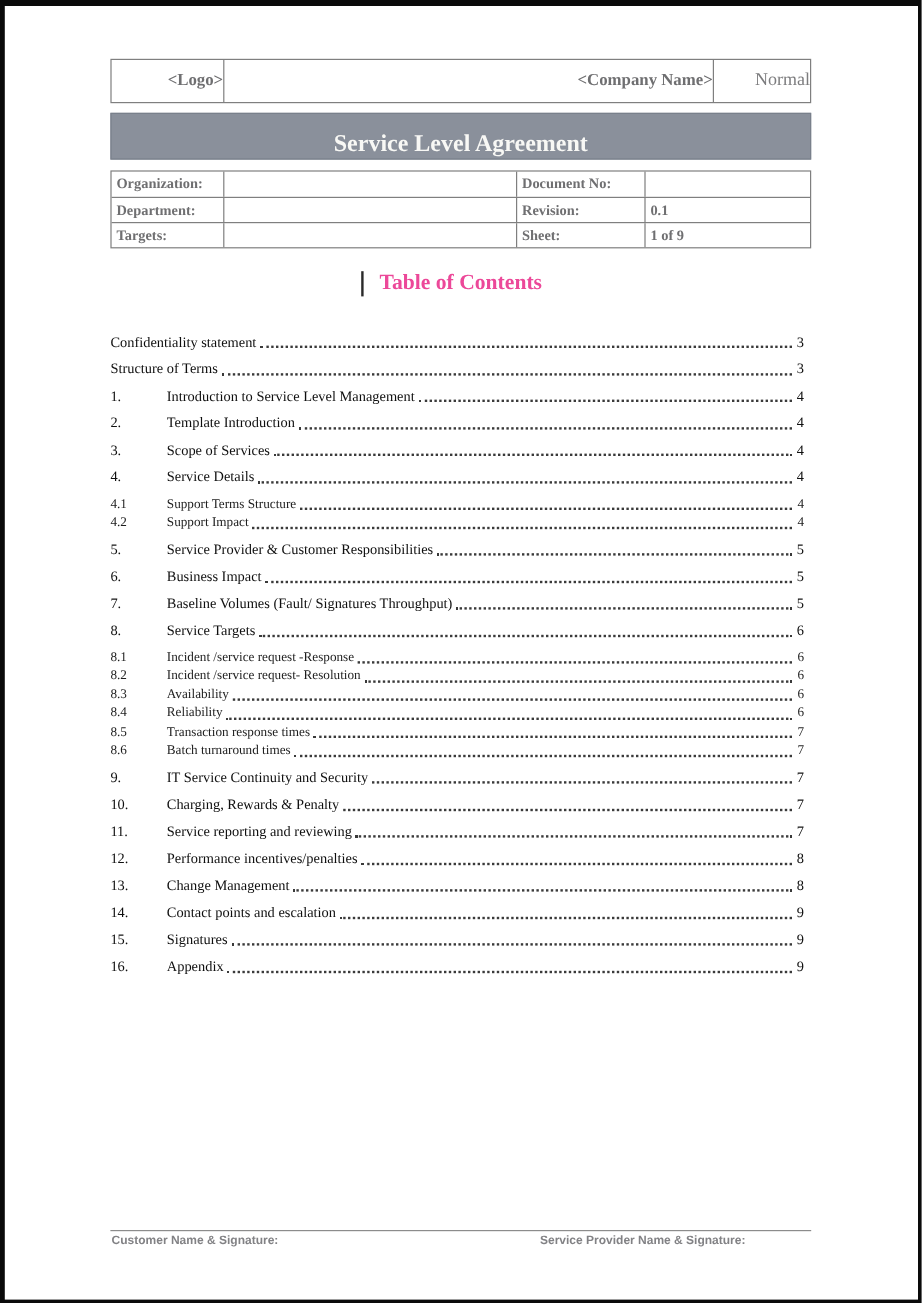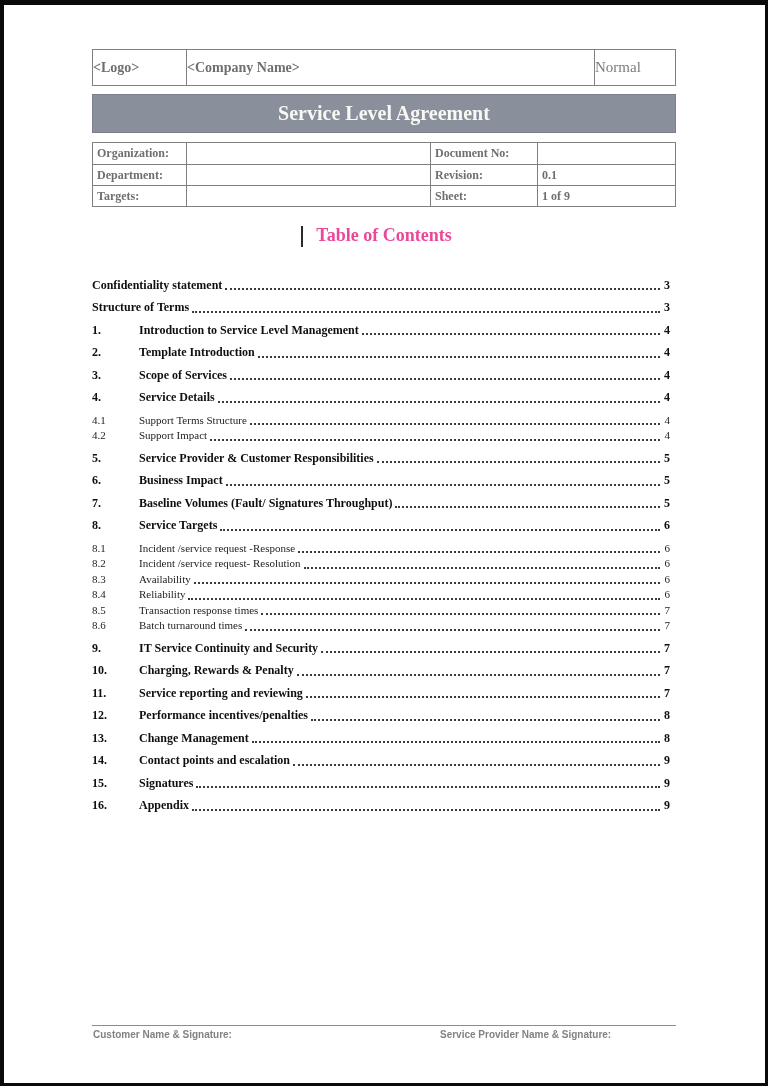--- a/index.html
+++ b/index.html
@@ -16,34 +16,34 @@
   }
 
   
   .header-table {
     position:absolute; left:92px; top:49px; width:584px; height:37px;
     display:flex; box-sizing:border-box;
     border:1px solid #7f7f7f;
     color:#6f6f71;
   }
   .header-cell {
-    display:flex; align-items:center; justify-content:flex-start;
+    display:flex; align-items:center; justify-content:flex-end;
     box-sizing:border-box; height:100%;
   }
   .cell-logo   { width:93px; font-weight:bold; font-size:14px; }
   .cell-company{ flex:1; border-left:1px solid #7f7f7f; border-right:1px solid #7f7f7f;
                  font-weight:bold; font-size:14px; }
   .cell-doctype{ width:80px; font-size:15px; color:#7c7c7e; }
 
   
   .banner {
     position:absolute; left:92px; top:94px; width:584px; height:39px;
     box-sizing:border-box;
     background:#8a909b; border:1px solid #79808b;
-    display:flex; align-items:center; justify-content:center;
+    display:flex; align-items:flex-end; justify-content:center;
     color:#f8f8f5; font-weight:bold; font-size:20px;
   }
 
   
   .info-table {
     position:absolute; left:92px; top:142px; width:584px;
     box-sizing:border-box; border:1px solid #7f7f7f;
     color:#6f6f71; font-weight:bold; font-size:12px;
   }
   .info-row { display:flex; height:21px; box-sizing:border-box; }
@@ -64,21 +64,21 @@
     margin:0;
   }
   .caret {
     position:absolute; left:301px; top:226px; width:1.5px; height:21px;
     background:#2a2a2a;
   }
   .toc-list {
     position:absolute; left:92px; top:270px; width:578px;
   }
   .toc-row { display:flex; line-height:15px; }
-  .toc-row.l1 { font-weight:bold; font-size:12px; color:#0f0f0f; margin:7.5px 0; }
+  .toc-row.l1 { font-weight:normal; font-size:12px; color:#0f0f0f; margin:7.5px 0; }
   .toc-row.l2 { font-size:11px; color:#1d1d1d; margin:0.5px 0; }
   .toc-num   { flex:none; width:47px; }
   .toc-title { flex:none; white-space:nowrap; }
   .toc-leader{ flex:1; position:relative; min-width:10px; }
   .toc-leader::after {
     content:""; position:absolute; left:3px; right:3px; bottom:2.5px;
     border-bottom:2px dotted #3a3a3a;
   }
   .toc-page  { flex:none; text-align:right; min-width:7px; }
 
@@ -86,21 +86,21 @@
   .footer-line {
     position:absolute; left:92px; top:1025px; width:584px; height:0;
     border-top:1.5px solid #8c8c8c;
   }
   .footer-row {
     position:absolute; left:92px; top:1029px; width:584px; height:16px;
     font-family:"Liberation Sans","DejaVu Sans",sans-serif;
     font-weight:bold; font-size:10px; color:#828285;
   }
   .footer-customer { position:absolute; left:1px;   top:0; white-space:nowrap; }
-  .footer-provider { position:absolute; left:348px; top:0; white-space:nowrap; }
+  .footer-provider { position:absolute; left:358px; top:0; white-space:nowrap; }
 </style>
 </head>
 <body>
 
 <div class="page">
 
   <div class="header-table" style="left:88px; top:44px;">
     <div class="header-cell cell-logo">
       <span>&lt;Logo&gt;</span>
     </div>

